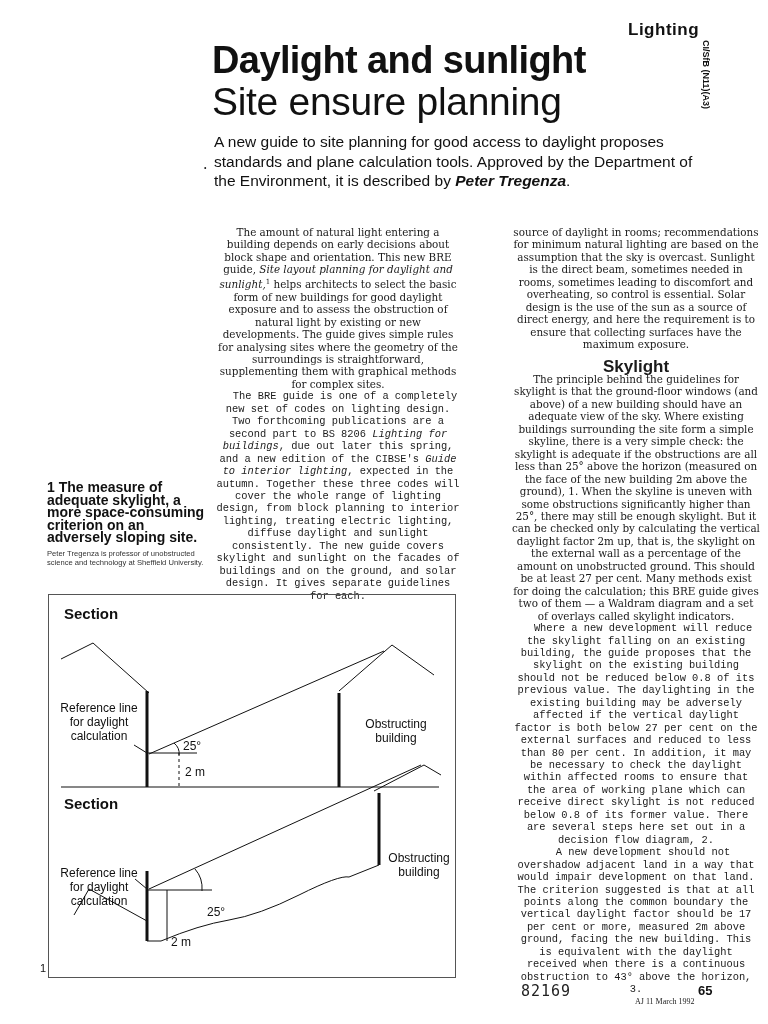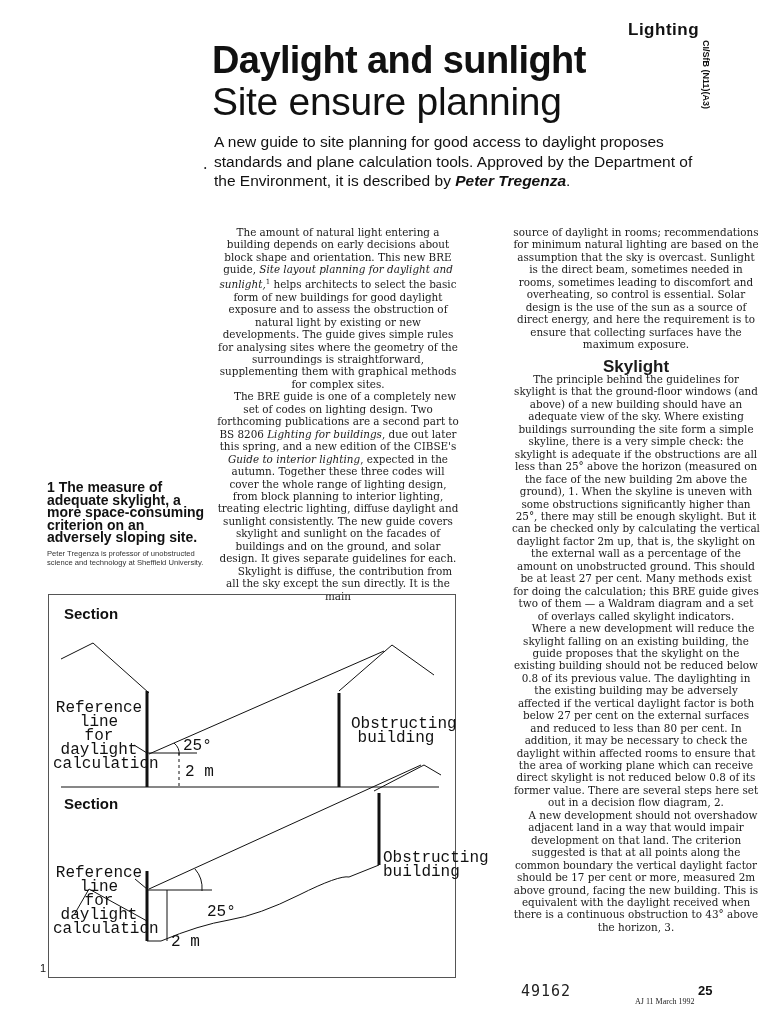--- a/index.html
+++ b/index.html
@@ -8,30 +8,30 @@
   .section-tag { left: 628px; top: 20px; font-family: "Liberation Sans", sans-serif; font-size: 17px; font-weight: bold; letter-spacing: 0.5px; color: #111; }
   .title1 { left: 212px; top: 38px; font-family: "Liberation Sans", sans-serif; font-weight: bold; font-size: 38px; letter-spacing: -0.6px; line-height: 44px; white-space: nowrap; }
   .title2 { left: 212px; top: 80px; font-family: "Liberation Sans", sans-serif; font-weight: normal; font-size: 39px; letter-spacing: -0.3px; line-height: 44px; white-space: nowrap; }
   .cisfb { left: 695px; top: 40px; width: 20px; height: 80px; }
   .cisfb span { display: block; transform: rotate(90deg); transform-origin: left top; position: absolute; left: 16px; top: 0; font-family: "Liberation Sans", sans-serif; font-weight: bold; font-size: 9px; white-space: nowrap; }
   .standfirst { left: 214px; top: 132px; width: 500px; font-family: "Liberation Sans", sans-serif; font-size: 15.5px; line-height: 19.5px; }
   .standfirst b { font-weight: bold; font-style: italic; }
   .dot { left: 203px; top: 156px; font-size: 14px; }
   .col { font-family: "DejaVu Serif", serif; font-size: 10.4px; line-height: 12.45px; color: #1a1a1a; }
   .col p { margin: 0; text-align: center; }
-  .col p.ind { text-indent: 14px; }
+  .col p.ind { text-indent: 14px; font-family: Liberation Mono, monospace; }
   .col1 { left: 216px; top: 226px; width: 244px; }
   .col2 { left: 472px; top: 226px; width: 248px; margin-left: 40px; }
   .subhead { font-family: "Liberation Sans", sans-serif; font-weight: bold; font-size: 17px; margin-top: 10px !important; }
   .caption { left: 47px; top: 481px; width: 160px; font-family: "Liberation Sans", sans-serif; font-weight: bold; font-size: 14px; line-height: 12.6px; }
   .bio { left: 47px; top: 549px; width: 160px; font-family: "Liberation Sans", sans-serif; font-size: 7.6px; line-height: 9px; color: #333; }
   .figbox { left: 48px; top: 594px; width: 408px; height: 384px; border: 1px solid #555; box-sizing: border-box; }
   .fignum { left: 40px; top: 962px; font-family: "Liberation Sans", sans-serif; font-size: 11px; }
   .fig-svg { position: absolute; left: 0; top: 0; }
-  .fig-label { position: absolute; font-family: Liberation Mono, monospace; font-size: 16px; text-align: center; line-height: 14px; }
+  .fig-label { position: absolute; font-family: Liberation Sans, sans-serif; font-size: 12px; text-align: center; line-height: 14px; }
   .fig-section { position: absolute; font-family: "Liberation Sans", sans-serif; font-weight: bold; font-size: 15px; }
   .footer-num { left: 521px; top: 982px; font-family: "DejaVu Sans Mono", monospace; font-size: 15px; letter-spacing: 1px; color: #222; }
   .footer-issue { left: 635px; top: 987px; font-family: "Liberation Serif", serif; font-size: 8px; color: #222; margin-top: 10px; }
   .footer-page { left: 698px; top: 983px; font-family: "Liberation Sans", sans-serif; font-weight: bold; font-size: 13px; }
   i { font-style: italic; }
   sup { font-size: 7px; }
 </style>
 </head>
 <body>
 
@@ -48,21 +48,20 @@
   <b>Peter Tregenza</b><span>.</span>
 </div>
 
 <div class="abs col col1">
   <p>
     <span>The amount of natural light entering a building depends on early decisions about block shape and orientation. This new BRE guide, </span><i>Site layout planning for daylight and sunlight,</i><sup>1</sup><span> helps architects to select the basic form of new buildings for good daylight exposure and to assess the obstruction of natural light by existing or new developments. The guide gives simple rules for analysing sites where the geometry of the surroundings is straightforward, supplementing them with graphical methods for complex sites.</span>
   </p>
   <p class="ind">
     <span>The BRE guide is one of a completely new set of codes on lighting design. Two forthcoming publications are a second part to BS 8206 </span><i>Lighting for buildings</i><span>, due out later this spring, and a new edition of the CIBSE's </span><i>Guide to interior lighting</i><span>, expected in the autumn. Together these three codes will cover the whole range of lighting design, from block planning to interior lighting, treating electric lighting, diffuse daylight and sunlight consistently. The new guide covers skylight and sunlight on the facades of buildings and on the ground, and solar design. It gives separate guidelines for each.</span>
   </p>
-  <p class="ind">Skylight is diffuse, the contribution from all the sky except the sun directly. It is the main</p>
 </div>
 
 <div class="abs col col2">
   <p>source of daylight in rooms; recommendations for minimum natural lighting are based on the assumption that the sky is overcast. Sunlight is the direct beam, sometimes needed in rooms, sometimes leading to discomfort and overheating, so control is essential. Solar design is the use of the sun as a source of direct energy, and here the requirement is to ensure that collecting surfaces have the maximum exposure.</p>
   <p class="subhead">Skylight</p>
   <p>The principle behind the guidelines for skylight is that the ground-floor windows (and above) of a new building should have an adequate view of the sky. Where existing buildings surrounding the site form a simple skyline, there is a very simple check: the skylight is adequate if the obstructions are all less than 25° above the horizon (measured on the face of the new building 2m above the ground), 1. When the skyline is uneven with some obstructions significantly higher than 25°, there may still be enough skylight. But it can be checked only by calculating the vertical daylight factor 2m up, that is, the skylight on the external wall as a percentage of the amount on unobstructed ground. This should be at least 27 per cent. Many methods exist for doing the calculation; this BRE guide gives two of them — a Waldram diagram and a set of overlays called skylight indicators.</p>
   <p class="ind">Where a new development will reduce the skylight falling on an existing building, the guide proposes that the skylight on the existing building should not be reduced below 0.8 of its previous value. The daylighting in the existing building may be adversely affected if the vertical daylight factor is both below 27 per cent on the external surfaces and reduced to less than 80 per cent. In addition, it may be necessary to check the daylight within affected rooms to ensure that the area of working plane which can receive direct skylight is not reduced below 0.8 of its former value. There are several steps here set out in a decision flow diagram, 2.</p>
   <p class="ind">A new development should not overshadow adjacent land in a way that would impair development on that land. The criterion suggested is that at all points along the common boundary the vertical daylight factor should be 17 per cent or more, measured 2m above ground, facing the new building. This is equivalent with the daylight received when there is a continuous obstruction to 43° above the horizon, 3.</p>
 </div>
 
@@ -133,15 +132,15 @@
   </div>
   <div class="fig-label" style="left:158px; top:310px;">25°</div>
   <div class="fig-label" style="left:122px; top:340px;">2 m</div>
   <div class="fig-label" style="left:334px; top:256px; width:72px;">
     <div>Obstructing</div>
     <div>building</div>
   </div>
 </div>
 <div class="abs fignum">1</div>
 
-<div class="abs footer-num">49162</div>
+<div class="abs footer-num">82169</div>
 <div class="abs footer-issue">AJ 11 March 1992</div>
-<div class="abs footer-page">25</div>
+<div class="abs footer-page">65</div>
 
 </body></html>

